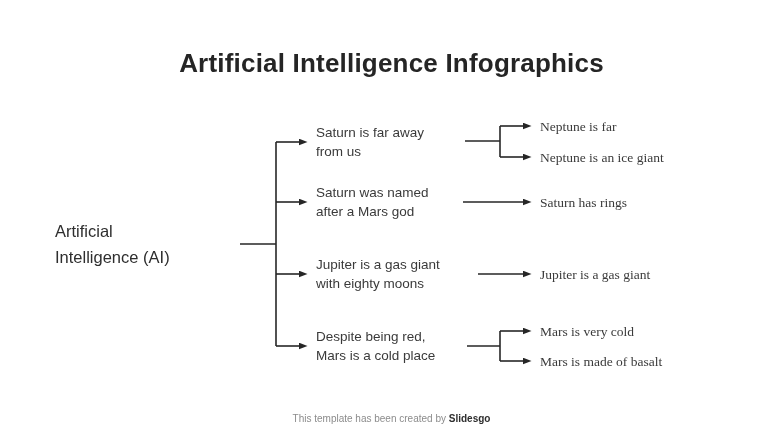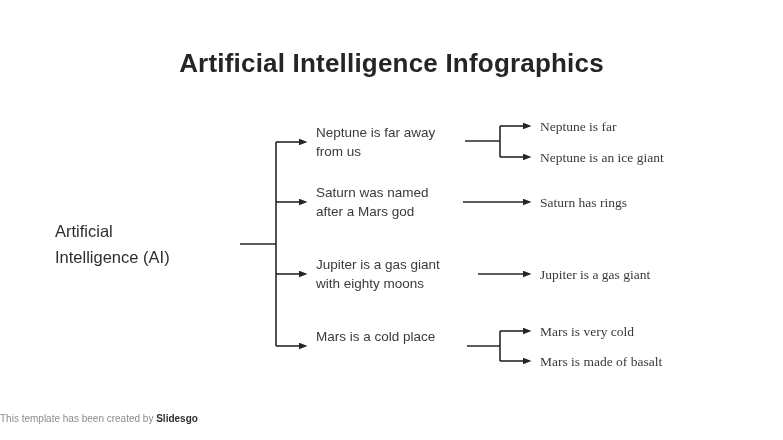--- a/index.html
+++ b/index.html
@@ -61,20 +61,21 @@
     line-height: 19px;
     color: #3a3a3a;
     text-align: left;
     font-family: Liberation Serif, serif;
   }
   .footer {
     position: absolute;
     top: 413px;
     left: 0;
     width: 783px;
+    text-align: center;
     font-size: 10px;
     color: #8c8c8c;
   }
   .footer .brand {
     font-weight: 700;
     color: #2e2e2e;
   }
 </style>
 </head>
 <body>
@@ -115,32 +116,33 @@
       <path d="M478,274 H523" marker-end="url(#arrow)"></path>
 
       <path d="M467,346 H500"></path>
       <path d="M500,331 V361"></path>
       <path d="M500,331 H523" marker-end="url(#arrow)"></path>
       <path d="M500,361 H523" marker-end="url(#arrow)"></path>
     </g>
   </svg>
 
   <div class="branch-label" style="top:123px">
-    <div>Neptune is far away</div>
+    <div>Saturn is far away</div>
     <div>from us</div>
   </div>
   <div class="branch-label" style="top:183px">
     <div>Saturn was named</div>
     <div>after a Mars god</div>
   </div>
   <div class="branch-label" style="top:255px">
     <div>Jupiter is a gas giant</div>
     <div>with eighty moons</div>
   </div>
   <div class="branch-label" style="top:327px">
+    <div>Despite being red,</div>
     <div>Mars is a cold place</div>
   </div>
 
   <div class="leaf-label" style="top:117px">Neptune is far</div>
   <div class="leaf-label" style="top:148px">Neptune is an ice giant</div>
   <div class="leaf-label" style="top:193px">Saturn has rings</div>
   <div class="leaf-label" style="top:265px">Jupiter is a gas giant</div>
   <div class="leaf-label" style="top:322px">Mars is very cold</div>
   <div class="leaf-label" style="top:352px">Mars is made of basalt</div>
 

